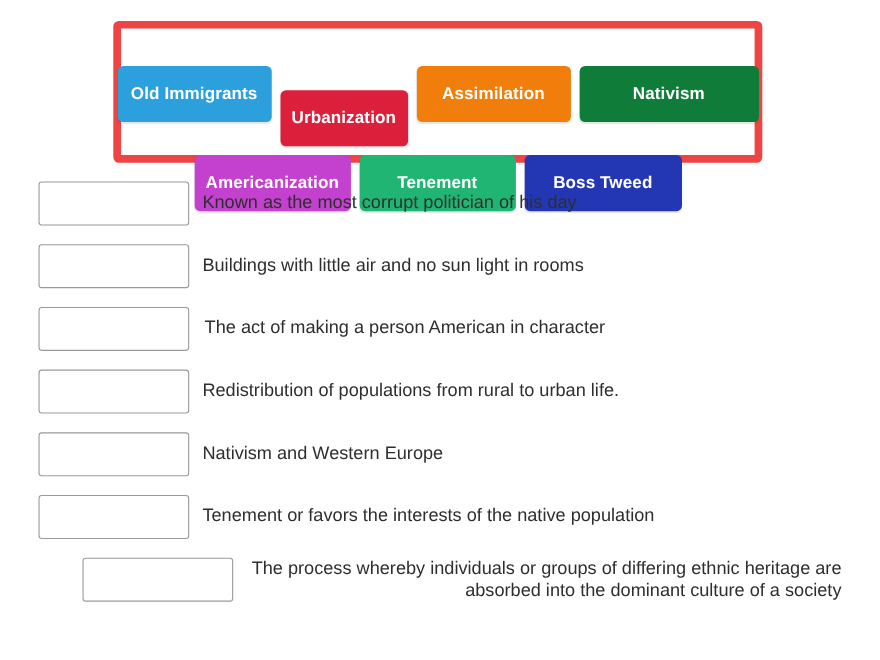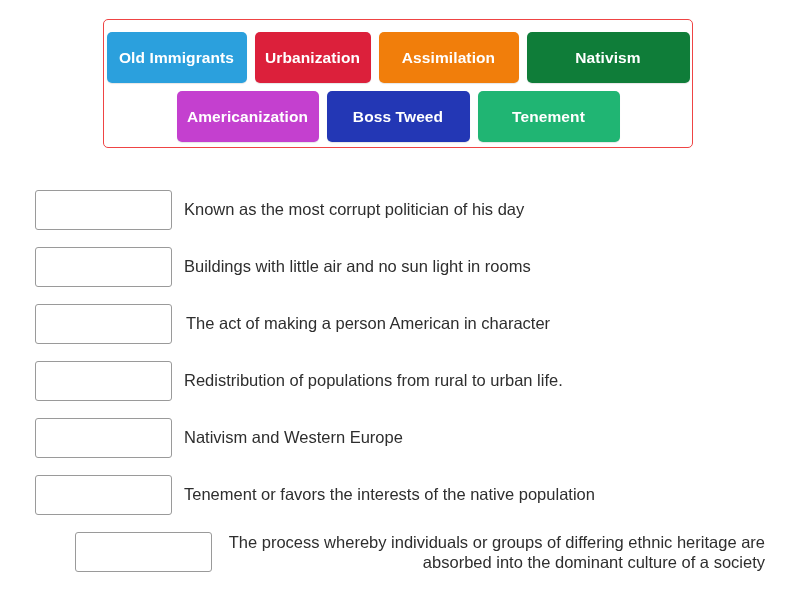--- a/index.html
+++ b/index.html
@@ -16,21 +16,21 @@
   }
 
   
   .wordbank {
     position: absolute;
     left: 103px;
     top: 19px;
     width: 590px;
     height: 129px;
     box-sizing: border-box;
-    border: 1px solid #ef4444;
+    border: 7px solid #ef4444;
     border-radius: 5px;
     background: #ffffff;
     display: flex;
     flex-direction: column;
     align-items: center;
     justify-content: flex-start;
     padding-top: 12px;
   }
   .tile-row {
     display: flex;
@@ -55,21 +55,21 @@
     white-space: nowrap;
     cursor: move;
     user-select: none;
     box-shadow: 0 1px 1px rgba(0,0,0,0.10);
   }
 
   
   .rows {
     position: absolute;
     left: 35px;
-    top: 190px;
+    top: 165px;
     width: 730px;
   }
   .row {
     display: flex;
     flex-direction: row;
     align-items: center;
     height: 40px;
     margin-bottom: 17px;
   }
   .dropzone {
@@ -91,28 +91,28 @@
   .row.indent .answer { margin-left: 14px; text-align: right; }
   .row.twoline { align-items: center; padding-left: 40px; }
   .row.twoline .answer { line-height: 1.24; }
 </style>
 </head>
 <body>
 
 <div class="wordbank">
   <div class="tile-row" id="tile-row-1">
       <div class="tile" style="background: rgb(43, 160, 221); width: 140px;">Old Immigrants</div>
-      <div class="tile" style="background: rgb(220, 32, 59); width: 116px;">Urbanization</div>
+      <div class="tile" style="background: rgb(220, 32, 59); width: 116px; margin-top: 44px;">Urbanization</div>
       <div class="tile" style="background: rgb(241, 126, 11); width: 140px;">Assimilation</div>
       <div class="tile" style="background: rgb(15, 125, 57); width: 163px;">Nativism</div>
     </div>
   <div class="tile-row" id="tile-row-2">
       <div class="tile" style="background: rgb(196, 64, 207); width: 142px;">Americanization</div>
+      <div class="tile" style="background: rgb(32, 181, 115); width: 142px;">Tenement</div>
       <div class="tile" style="background: rgb(35, 55, 181); width: 143px;">Boss Tweed</div>
-      <div class="tile" style="background: rgb(32, 181, 115); width: 142px;">Tenement</div>
     </div>
 </div>
 
 <div class="rows" id="answer-rows">
     <div class="row">
       <div class="dropzone"></div>
       <div class="answer">Known as the most corrupt politician of his day</div>
     </div>
     <div class="row">
       <div class="dropzone"></div>

